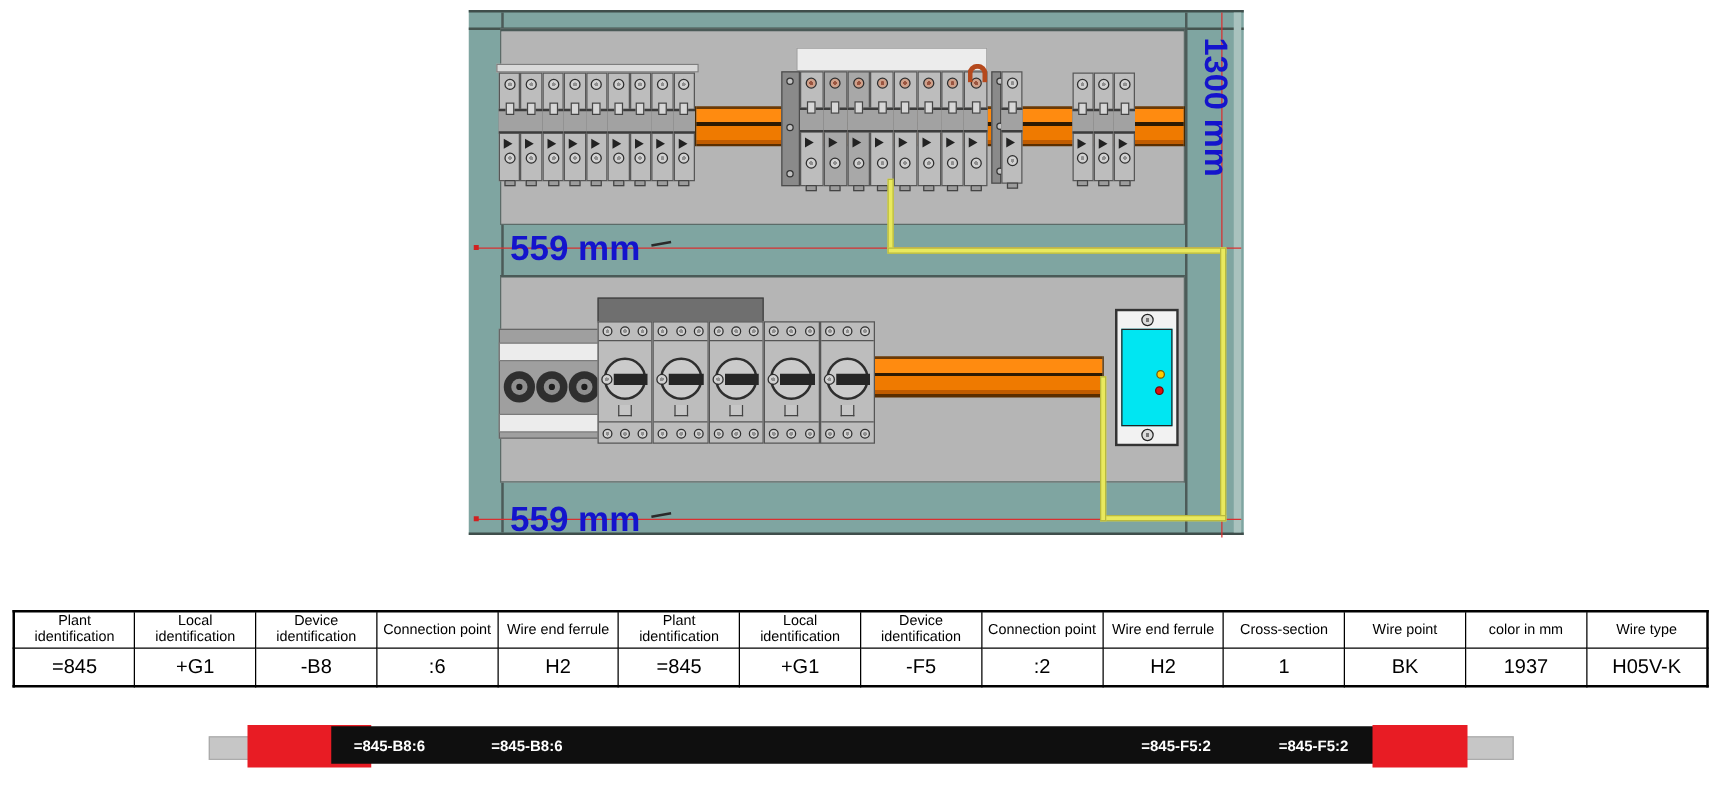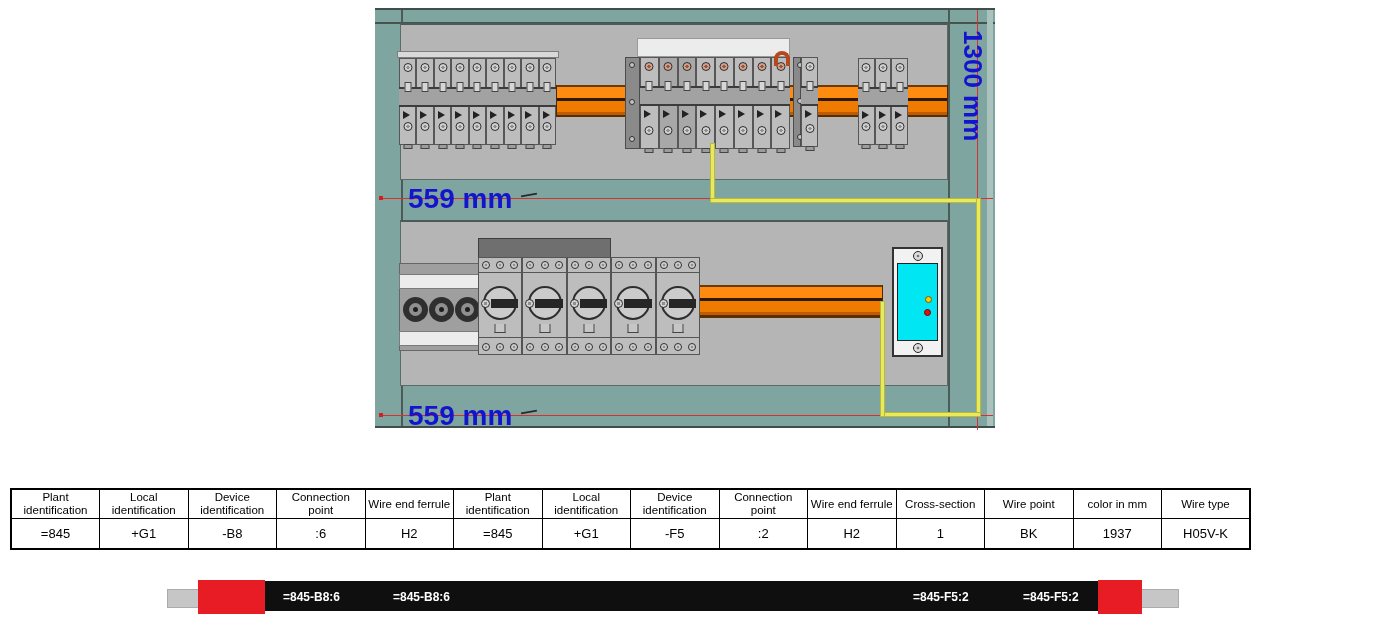--- a/index.html
+++ b/index.html
@@ -93,29 +93,29 @@
   .redline.v{left:602px;top:0;width:1px;height:420px;}
   .reddot{position:absolute;left:4px;width:4px;height:4px;background:#d02020;z-index:7;}
   .squig{position:absolute;left:146px;width:16px;height:2px;background:#2a2a2a;transform:rotate(-10deg);z-index:7;}
   .wire-seg{position:absolute;background:#e9e95e;border:1px solid #b9b93e;z-index:8;}
   .dim-label{position:absolute;color:#1414cc;font-weight:bold;font-size:28px;letter-spacing:0;z-index:9;white-space:nowrap;}
   .dim-label.w1{left:33px;top:173px;}
   .dim-label.w2{left:33px;top:390px;}
   .dim-label.v{left:611px;top:20px;font-size:26px;line-height:26px;transform:rotate(90deg);transform-origin:0 0;}
 
   
-  .conn-table{position:absolute;left:10px;top:488px;width:1241px;border-collapse:collapse;table-layout:fixed;
+  .conn-table{position:absolute;left:10px;top:488px;width:1357px;border-collapse:collapse;table-layout:fixed;
     border:2px solid #000;font-size:11.5px;color:#000;background:#fff;}
   .conn-table th,.conn-table td{border:1px solid #000;text-align:center;vertical-align:middle;
     font-weight:normal;padding:1px 2px;overflow:hidden;}
   .conn-table th{height:26px;line-height:1.15;}
-  .conn-table td{height:27px;font-size:13px;}
-
-  
-  .wg{position:absolute;z-index:2;}
+  .conn-table td{height:27px;font-size:16px;}
+
+  
+  .wg{position:absolute;z-index:2;padding-left:32px;}
   .wg.strip{height:17px;top:589px;background:#c6c6c6;border:1px solid #ababab;}
   .wg.strip.l{left:167px;width:50px;}
   .wg.strip.r{left:1140px;width:37px;}
   .wg.ferrule{top:580px;height:34px;background:#e81c24;z-index:3;}
   .wg.ferrule.l{left:198px;width:67px;}
   .wg.ferrule.r{left:1098px;width:44px;}
   .wg.insulation{left:265px;top:581px;width:833px;height:30px;background:#0f0f0f;z-index:3;}
   .wg-label{position:absolute;top:9px;color:#fff;font-weight:bold;font-size:12px;white-space:nowrap;}
   .wg-label.p1{left:18px;} .wg-label.p2{left:128px;} .wg-label.p3{left:648px;} .wg-label.p4{left:758px;}
 </style>

